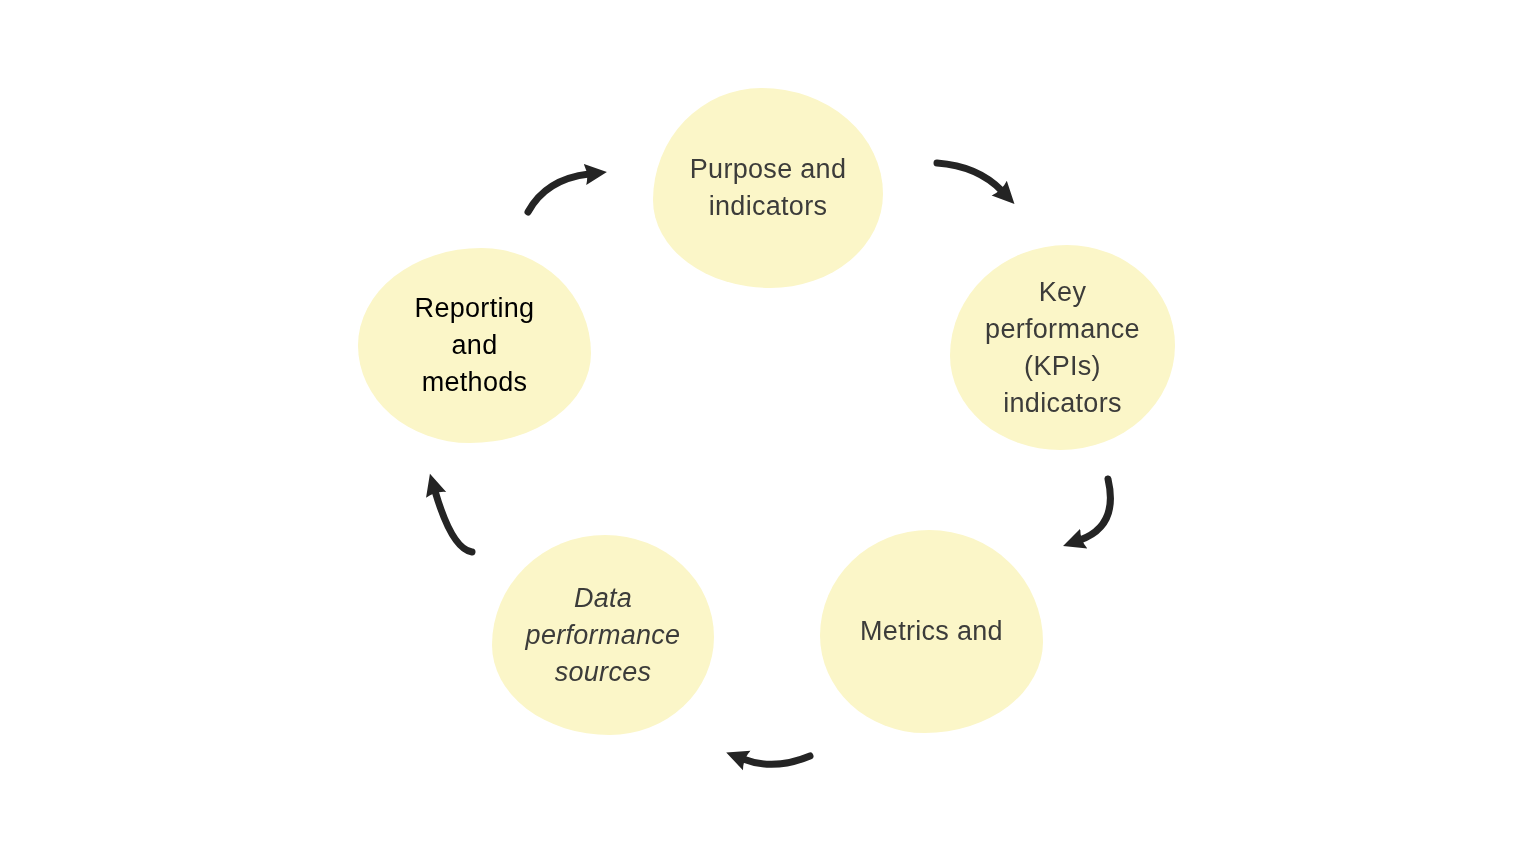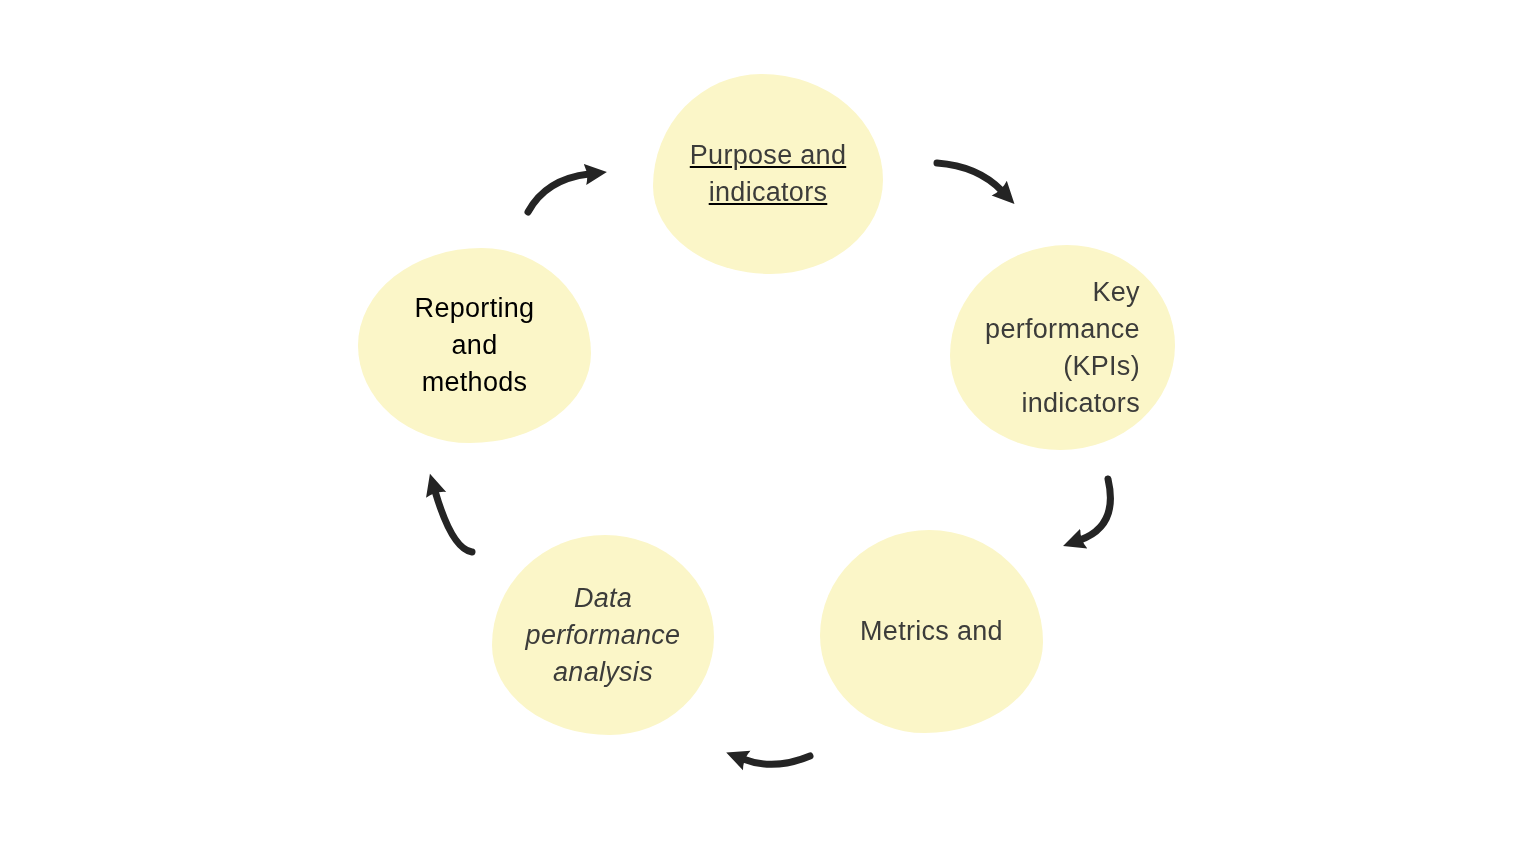--- a/index.html
+++ b/index.html
@@ -39,22 +39,22 @@
     font-weight: 400;
     letter-spacing: 0.3px;
   }
   
   .blob-a { border-radius: 47% 53% 49% 51% / 56% 53% 47% 44%; }
   .blob-b { border-radius: 52% 48% 51% 49% / 54% 49% 51% 46%; }
   .blob-c { border-radius: 49% 51% 53% 47% / 52% 55% 45% 48%; }
   .blob-d { border-radius: 51% 49% 47% 53% / 55% 51% 49% 45%; }
   .blob-e { border-radius: 53% 47% 52% 48% / 50% 54% 46% 50%; }
 
-  .node-purpose     { left: 653px; top:  74px; width: 230px; height: 200px; text-decoration: underline; }
-  .node-kpis        { left: 950px; top: 245px; width: 225px; height: 205px; text-align: right; }
+  .node-purpose     { left: 653px; top:  88px; width: 230px; height: 200px; }
+  .node-kpis        { left: 950px; top: 245px; width: 225px; height: 205px; }
   .node-metrics     { left: 820px; top: 530px; width: 223px; height: 203px; }
   .node-collection  { left: 492px; top: 535px; width: 222px; height: 200px; font-style: italic; }
   .node-reporting   { left: 358px; top: 248px; width: 233px; height: 195px; }
 
   .arrows-overlay {
     position: absolute;
     left: 0; top: 0;
     width: 1536px;
     height: 864px;
     pointer-events: none;
@@ -93,21 +93,21 @@
     <div class="label" style="color: rgb(60, 60, 58);">
       <div>Metrics and</div>
     </div>
   </div>
 
   <div class="node node-collection">
     <div class="blob blob-d" style="background: rgb(251, 246, 200);"></div>
     <div class="label" style="color: rgb(60, 60, 58);">
       <div>Data</div>
       <div>performance</div>
-      <div>analysis</div>
+      <div>sources</div>
     </div>
   </div>
 
   <div class="node node-reporting">
     <div class="blob blob-e" style="background: rgb(251, 246, 200);"></div>
     <div class="label" style="color: #000000; text-align: center;">
       <div>Reporting</div>
       <div>and</div>
       <div>methods</div>
     </div>

